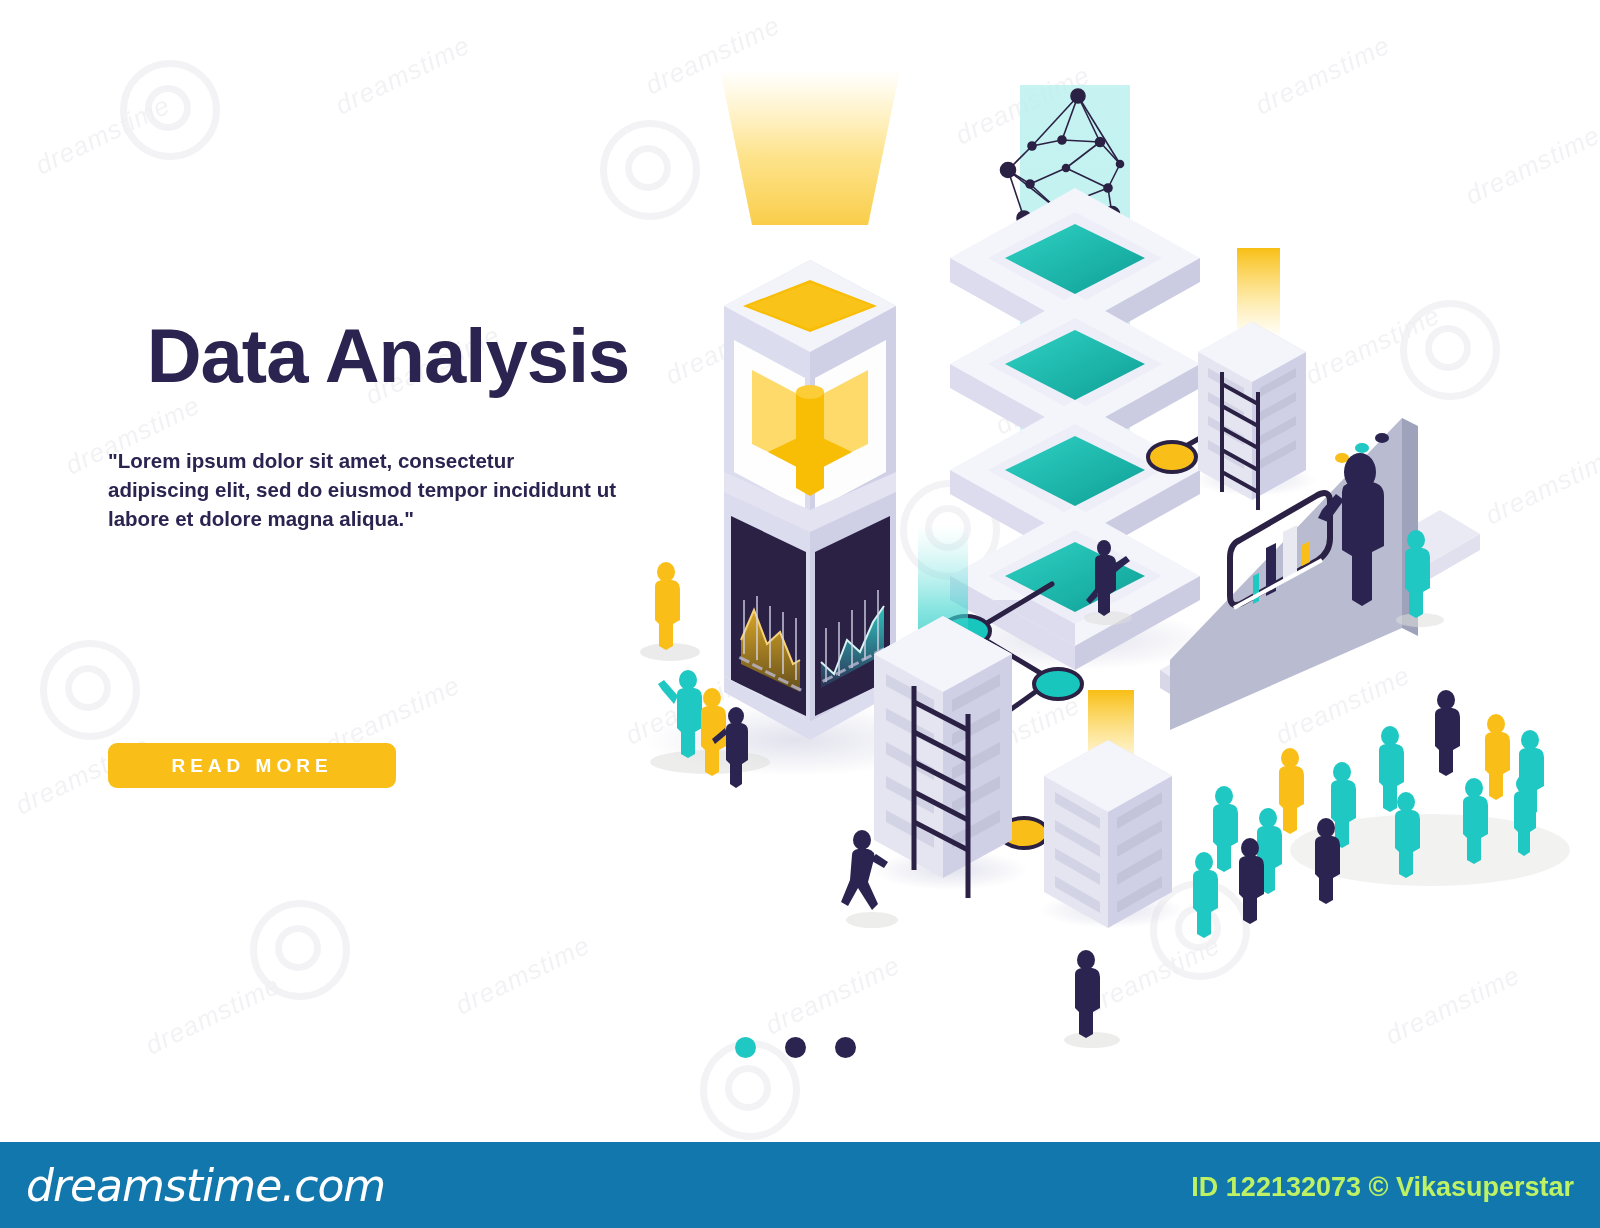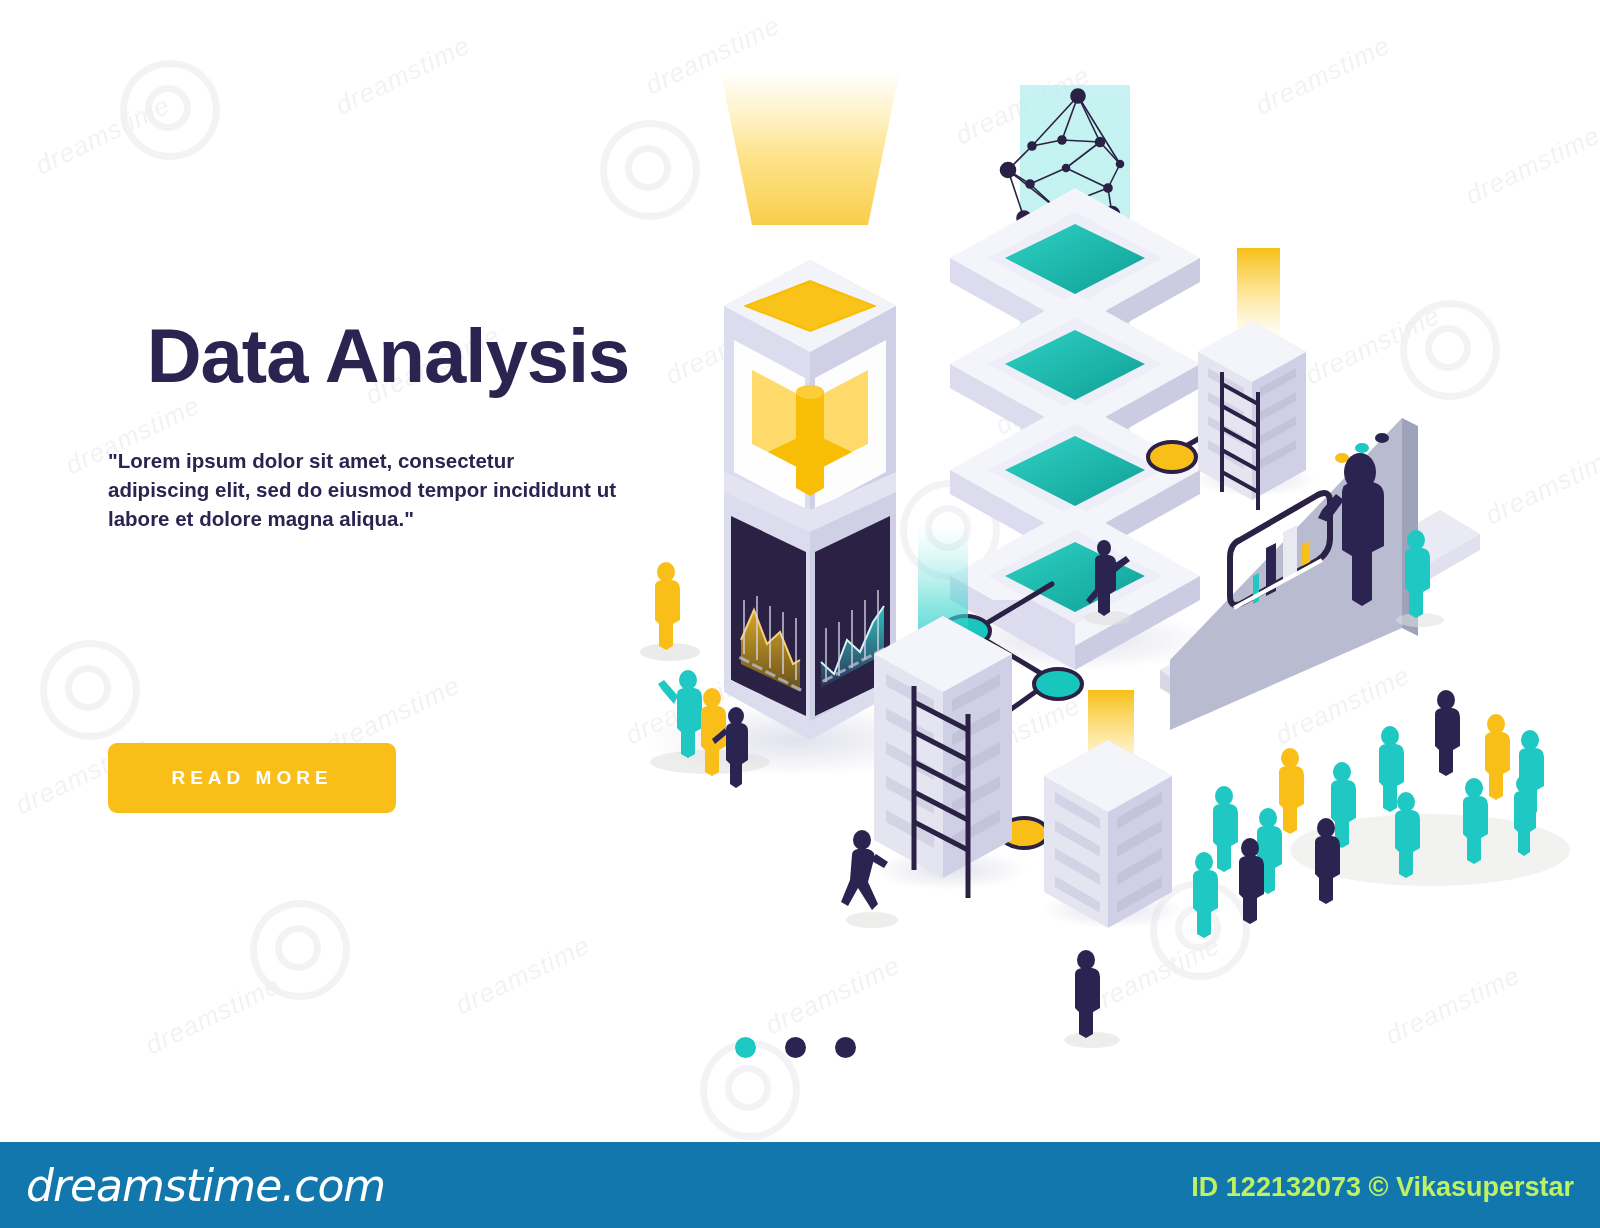--- a/index.html
+++ b/index.html
@@ -15,21 +15,21 @@
   .wmring{position:absolute;pointer-events:none;width:86px;height:86px;border-radius:50%;
       border:7px solid #f0f0f4;opacity:.75;}
   .wmring:after{content:"";position:absolute;left:18px;top:18px;width:32px;height:32px;
       border-radius:50%;border:7px solid #f0f0f4;}
 
   
   #leftcol{position:absolute;left:108px;top:318px;width:560px;}
   #title{font-size:76px;font-weight:700;color:#2b2450;letter-spacing:-1px;line-height:1;
          margin:0 0 52px 0;text-align:center;}
   #subtitle{font-size:20.5px;font-weight:700;color:#2b2450;line-height:1.42;margin:0;width:508px;}
-  #readmore{position:absolute;left:108px;top:743px;width:288px;height:70px;
+  #readmore{position:absolute;left:108px;top:743px;width:288px;height:45px;
       background:#f9bf18;border:none;border-radius:9px;color:#ffffff;font-size:19px;
       font-weight:700;letter-spacing:5px;cursor:pointer;display:flex;align-items:center;
       justify-content:center;}
 
   
   #dots{position:absolute;left:735px;top:1037px;display:flex;gap:29px;}
   .dot{width:21px;height:21px;border-radius:50%;background:#2b2450;}
   .dot.on{background:#1fc8c3;}
 
   

